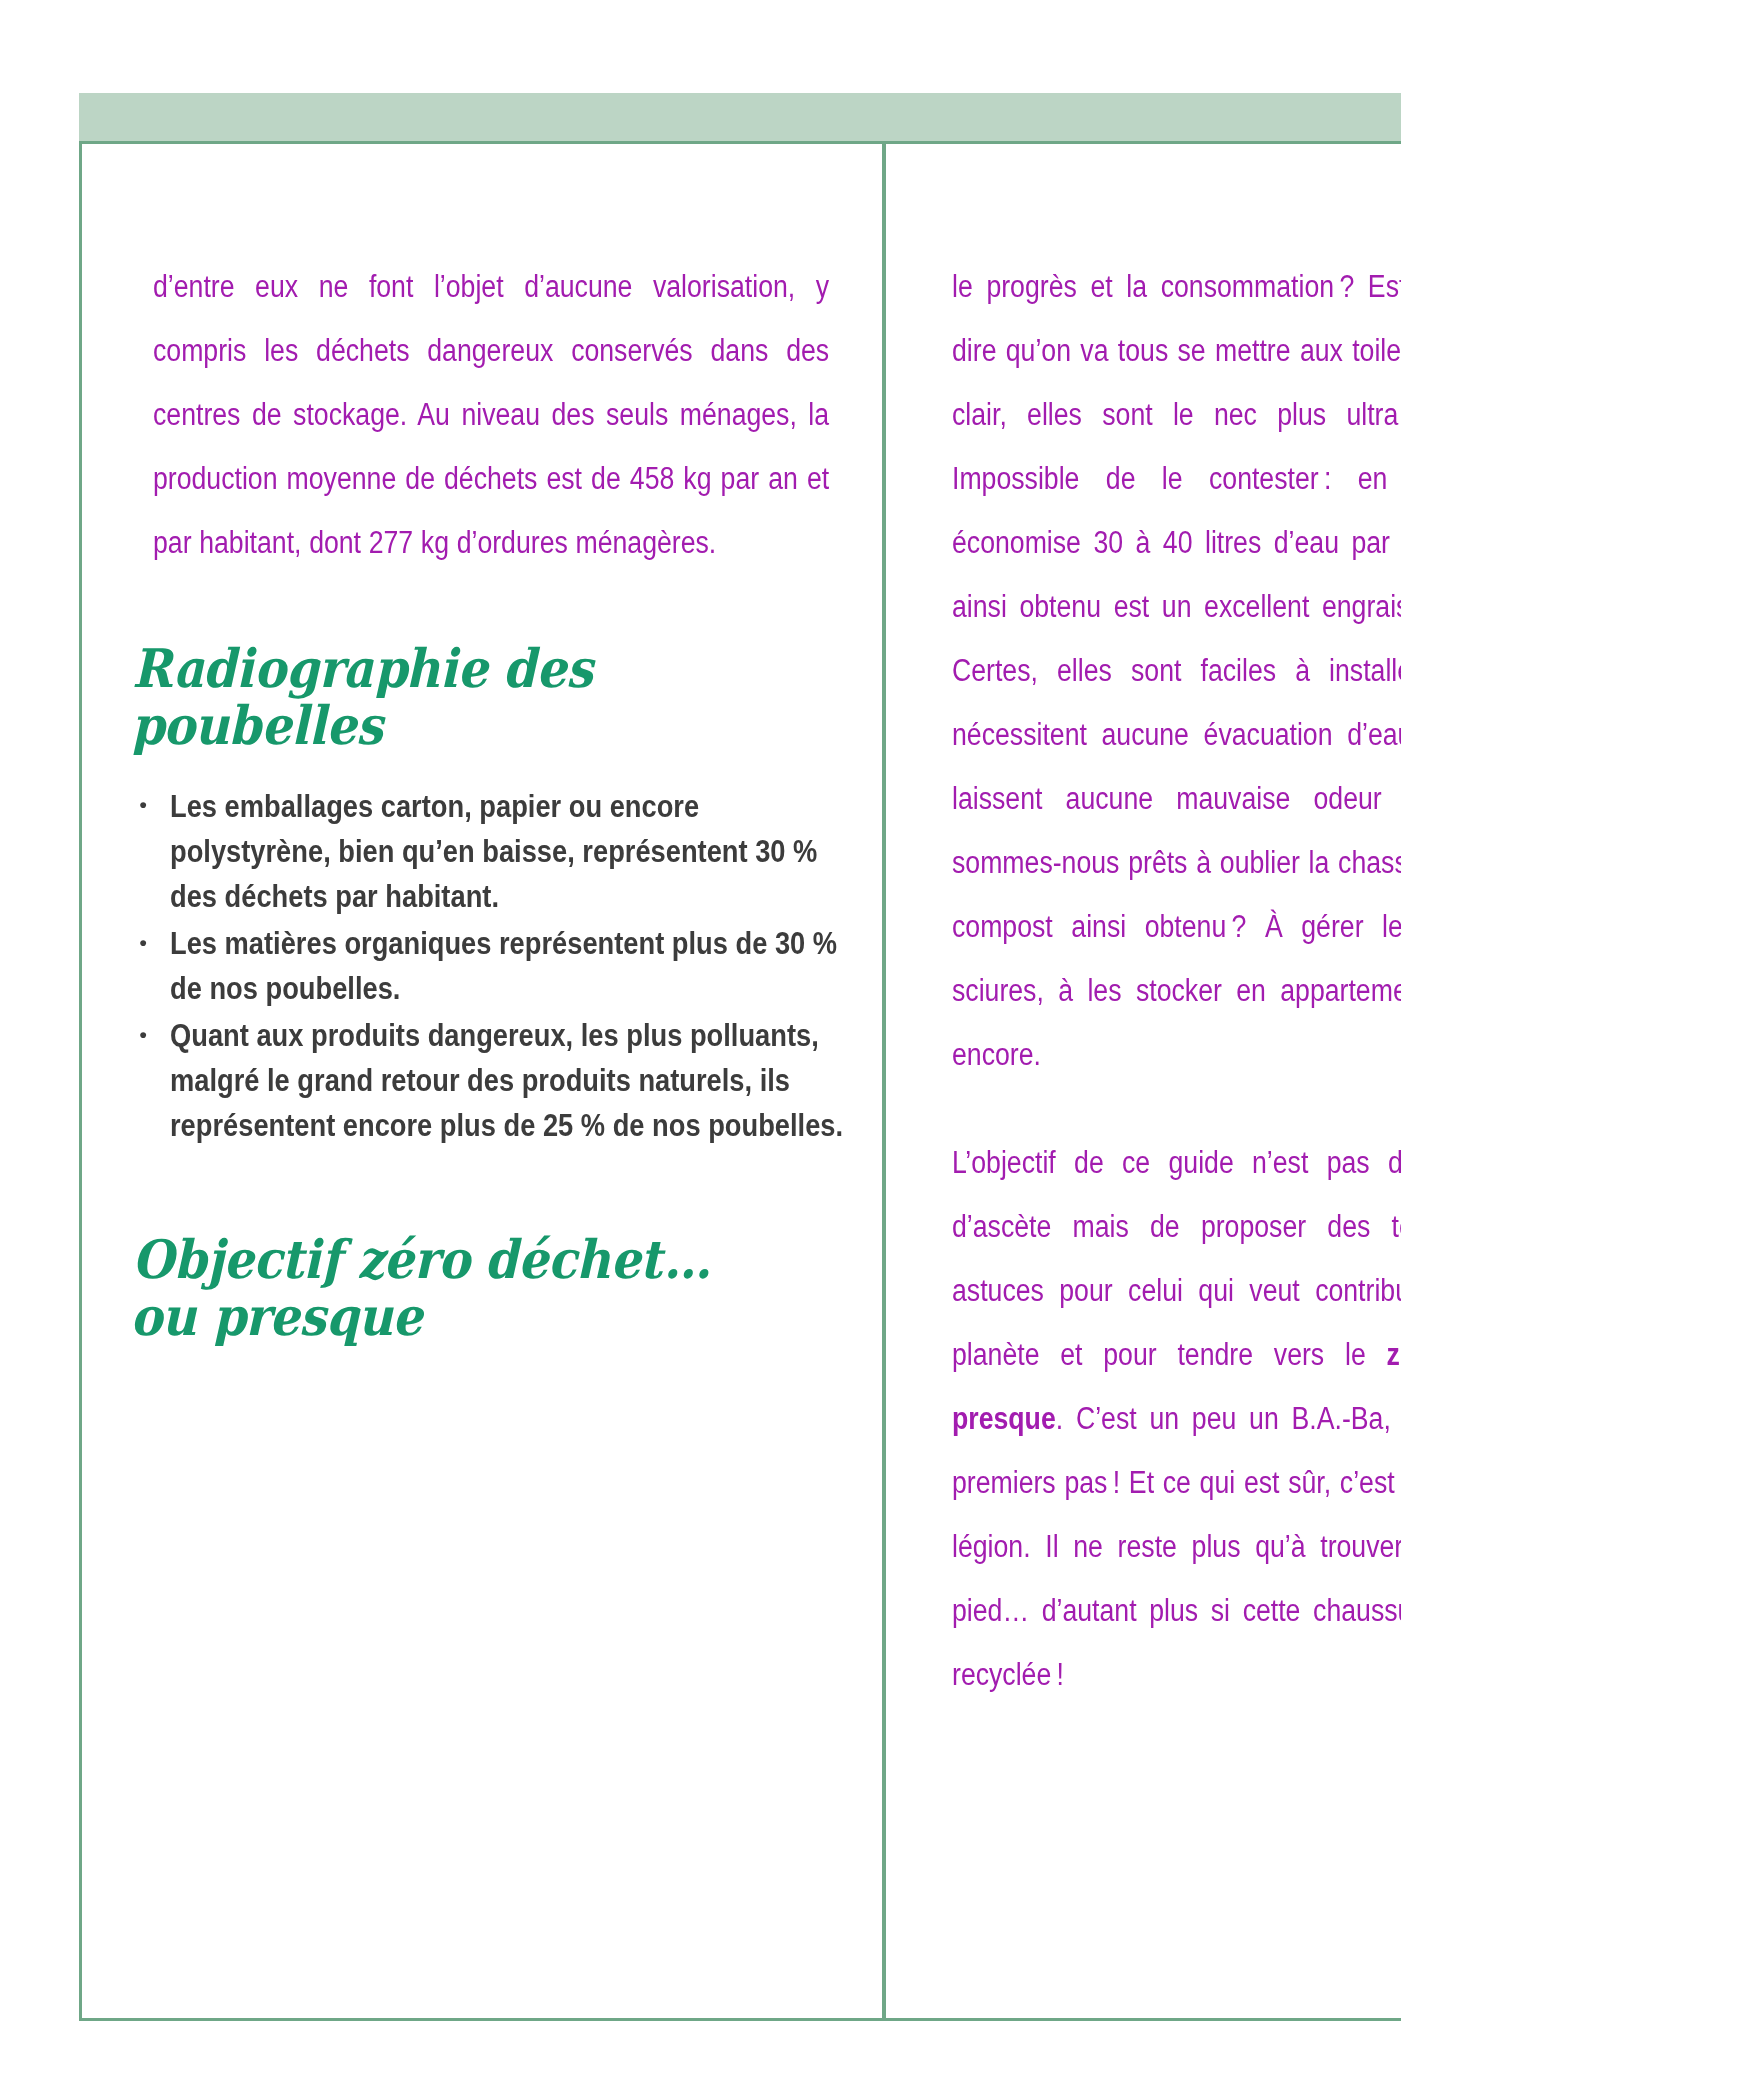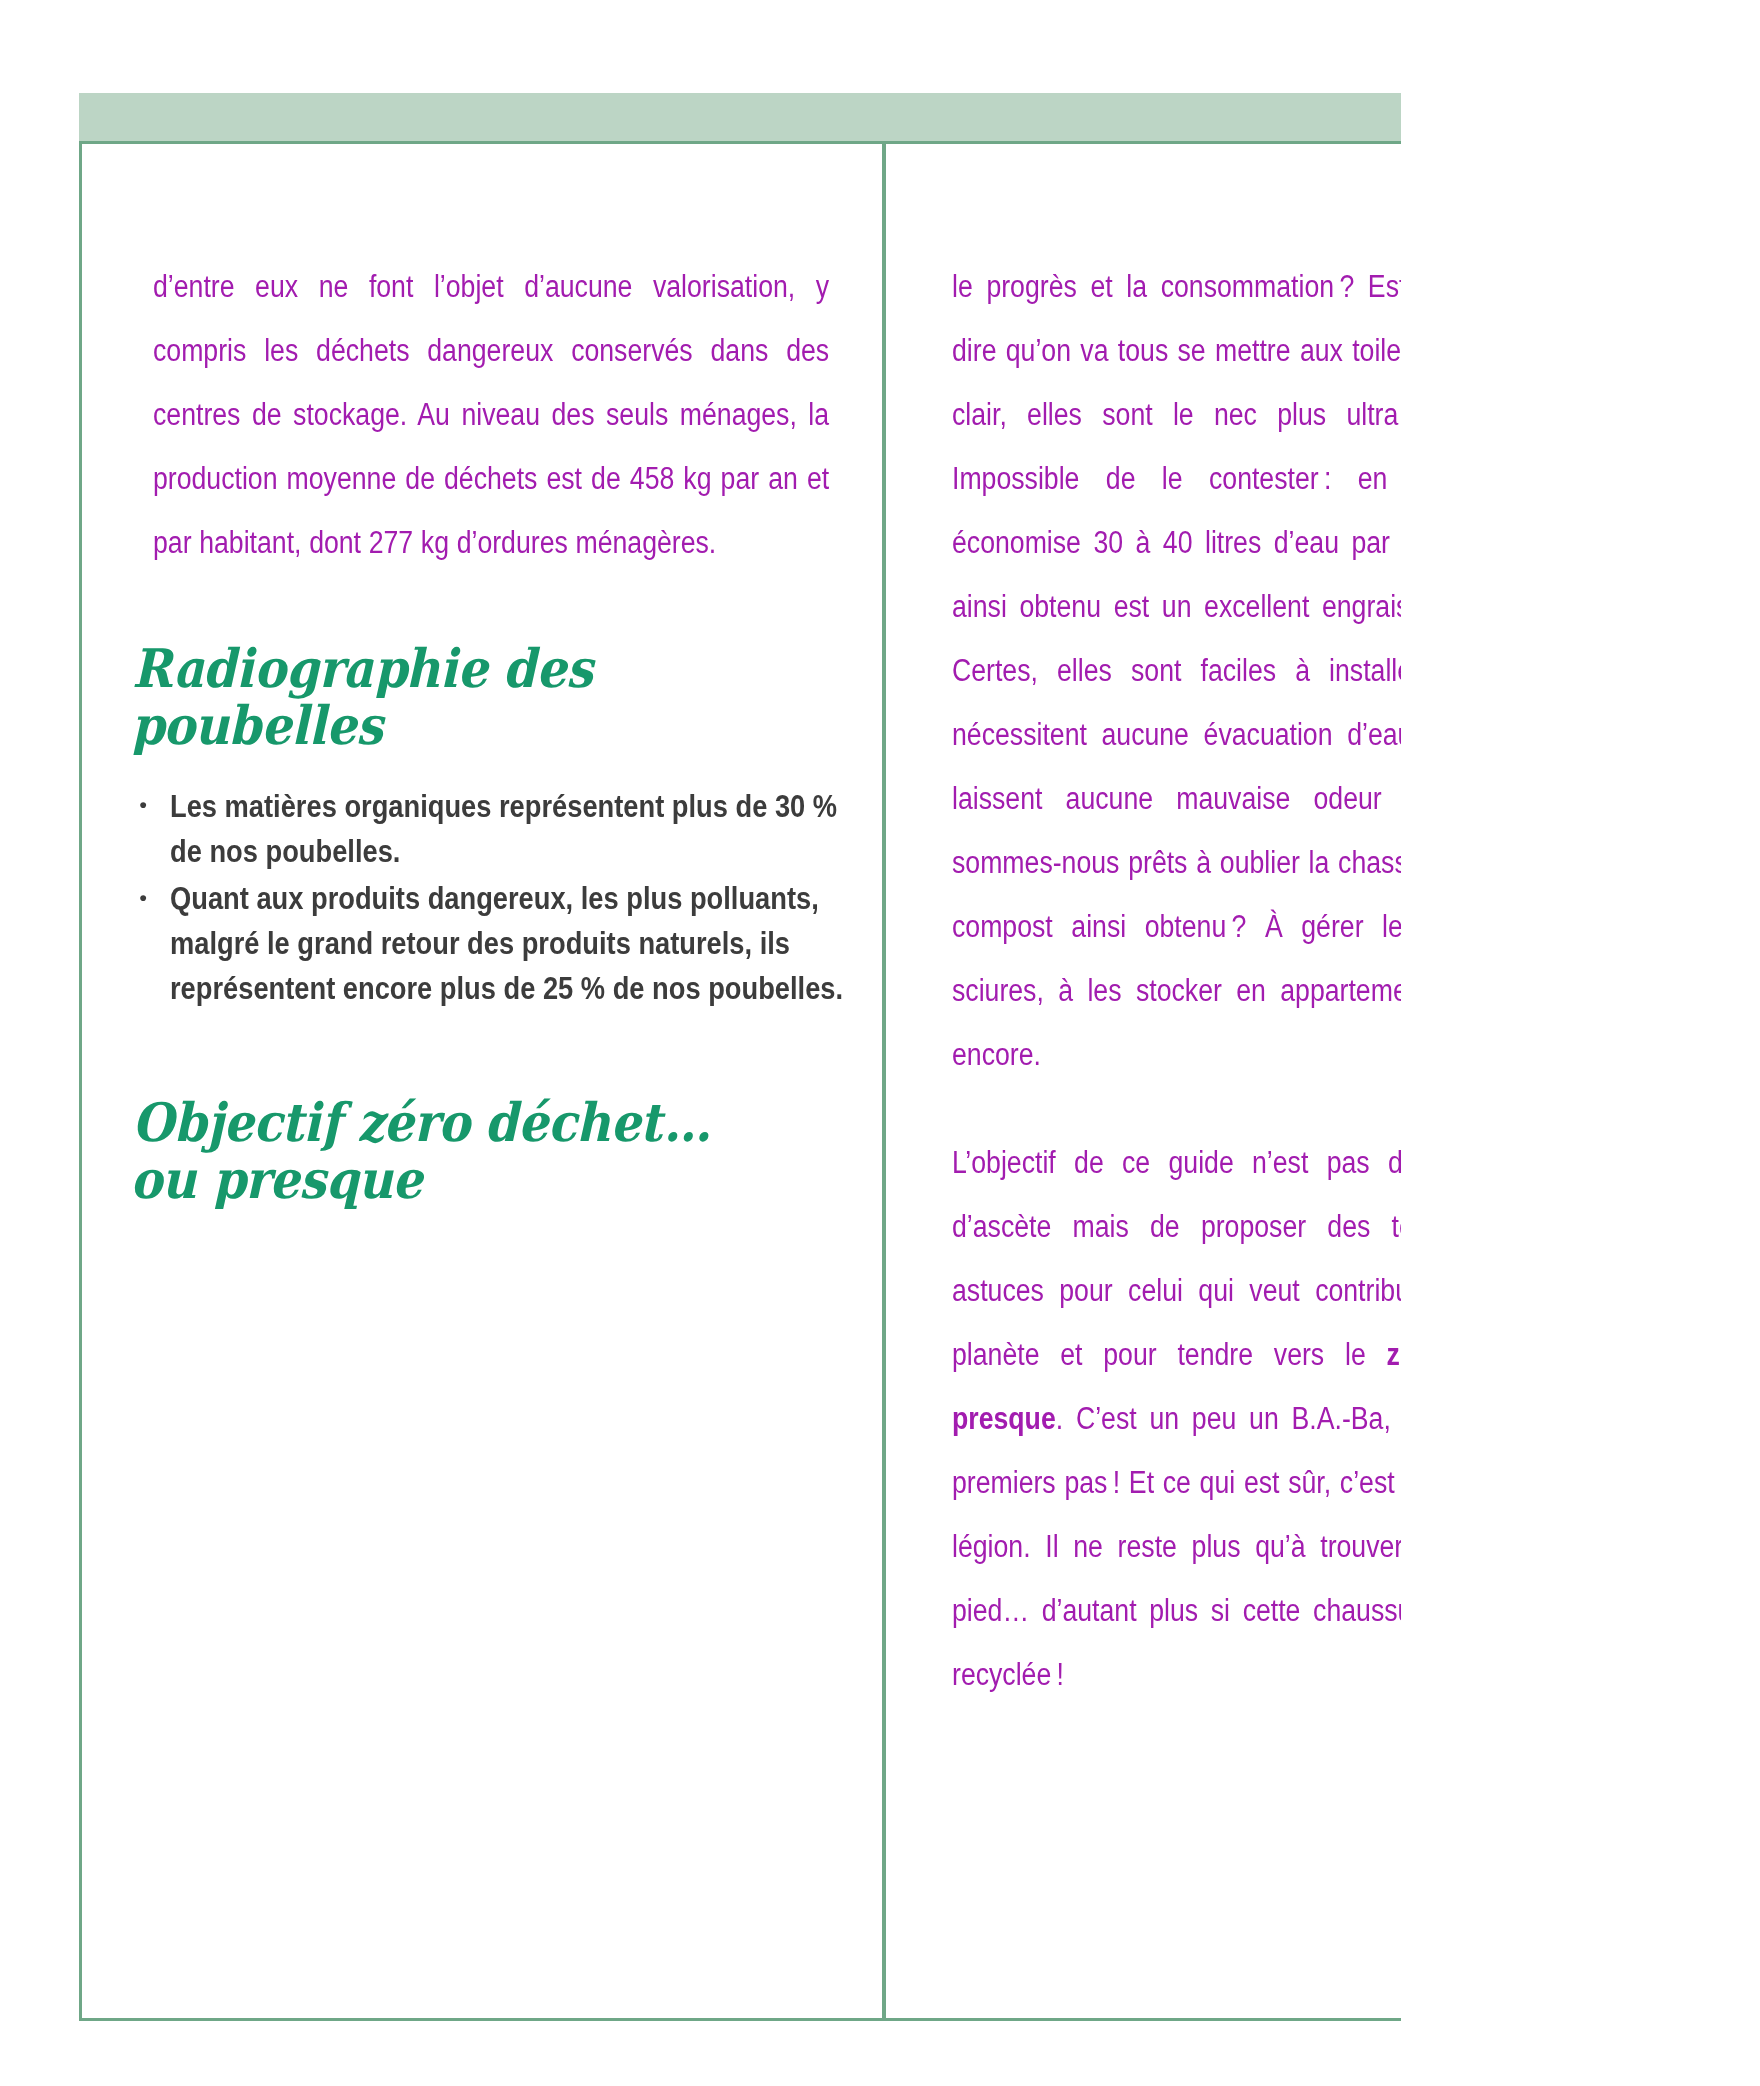--- a/index.html
+++ b/index.html
@@ -203,20 +203,23 @@
 
     <p class="body-text justify">
       <span class="narrow">d’entre eux ne font l’objet d’aucune valorisation, y compris les déchets dangereux conservés dans des centres de stockage. Au niveau des seuls ménages, la production moyenne de déchets est de 458 kg par an et par habitant, dont 277 kg d’ordures ménagères.</span>
     </p>
 
     <h2 class="script-head head-1">Radiographie des poubelles</h2>
 
 
     <ul class="bullets">
       <li>
+        <span class="narrow">Les emballages carton, papier ou encore polystyrène, bien qu’en baisse, représentent 30 % des déchets par habitant.</span>
+      </li>
+      <li>
         <span class="narrow">Les matières organiques représentent plus de 30 % de nos poubelles.</span>
       </li>
       <li>
         <span class="narrow">Quant aux produits dangereux, les plus polluants, malgré le grand retour des produits naturels, ils représentent encore plus de 25 % de nos poubelles.</span>
       </li>
     </ul>
 
     <h2 class="script-head head-2">Objectif zéro déchet…
 ou presque</h2>
 

